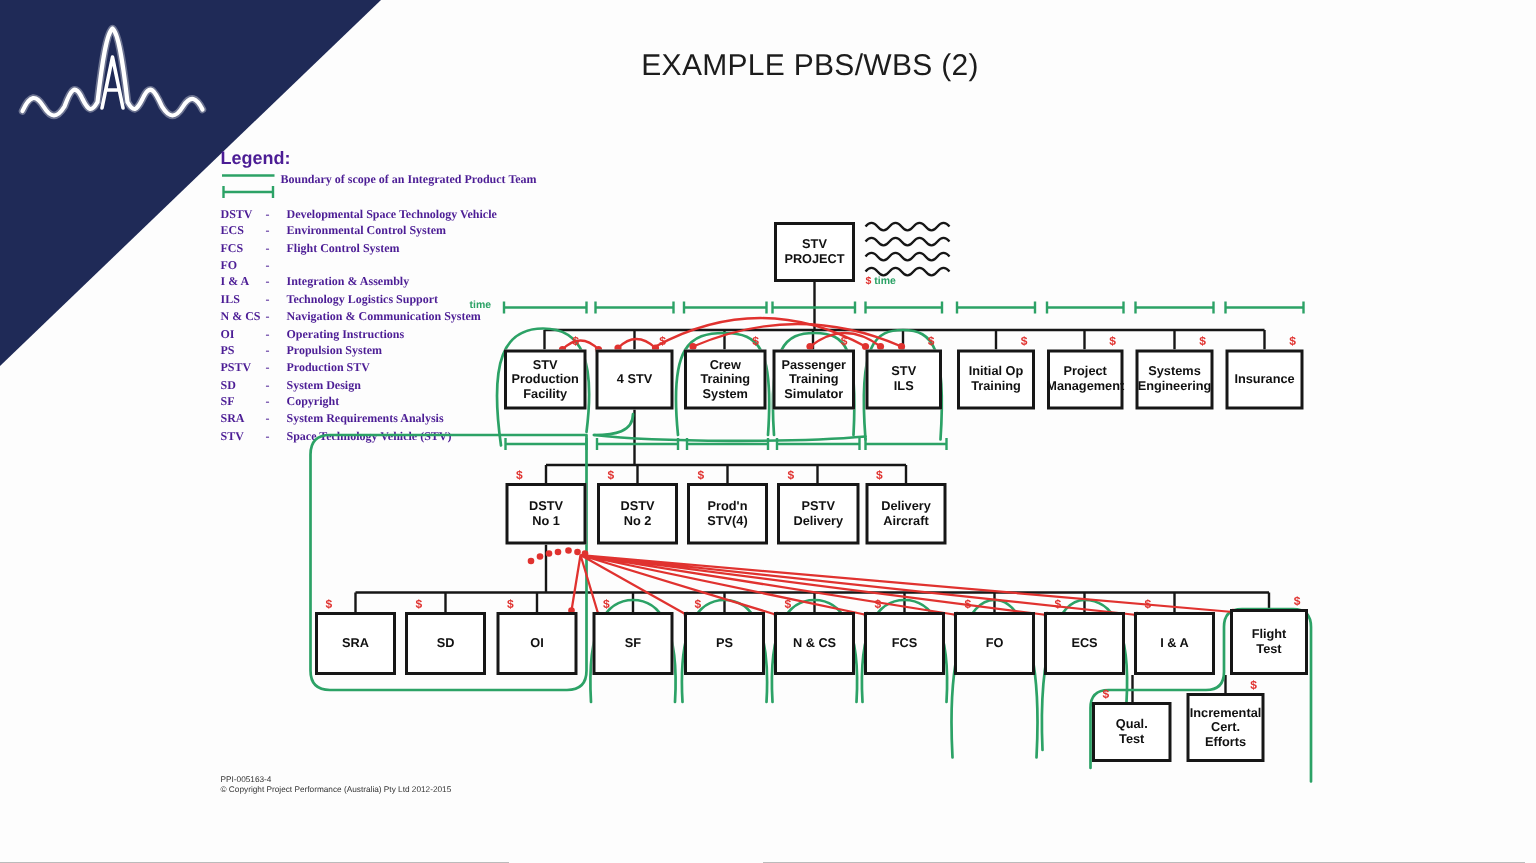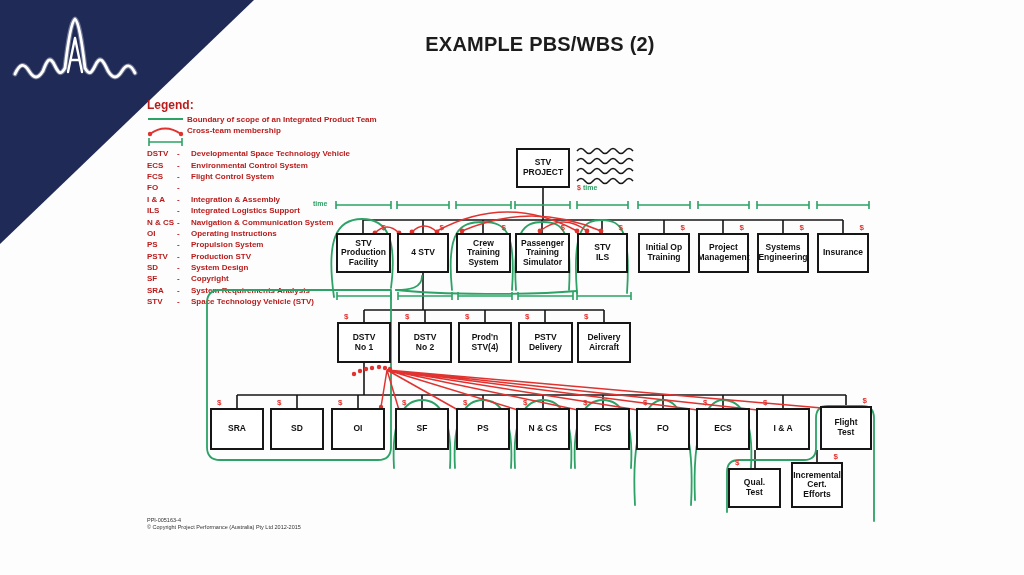--- a/index.html
+++ b/index.html
@@ -4,25 +4,25 @@
 <style>
   html,body{margin:0;padding:0;background:#888;}
   .stage{position:relative;width:1024px;height:575px;background:#fdfdfd;overflow:hidden;
          font-family:"Liberation Sans",sans-serif;margin:0 auto;}
   
   .corner{position:absolute;top:0;left:0;width:254px;height:244px;background:#1f2a57;
           clip-path:polygon(0 0,100% 0,0 100%);}
   .logo{position:absolute;top:12px;left:12px;}
   
   .title{position:absolute;top:33px;left:540px;transform:translateX(-50%);
-         font-size:20px;font-weight:700;color:#1c1c1c;letter-spacing:.2px;white-space:nowrap;}
-  
-  .legend{position:absolute;left:147px;top:98px;width:300px;color:#b91c1c;}
+         font-size:20px;font-weight:400;color:#1c1c1c;letter-spacing:.2px;white-space:nowrap;}
+  
+  .legend{position:absolute;left:147px;top:98px;width:300px;color:#4c1d95;}
   .legend-heading{font-size:12px;font-weight:bold;margin-bottom:2px;}
-  .legend-row{display:flex;align-items:flex-start;font-size:8px;font-weight:bold;line-height:11.4px;height:11.4px;}
+  .legend-row{display:flex;align-items:flex-end;font-size:8px;font-weight:bold;line-height:11.4px;height:11.4px;font-family:Liberation Serif, serif;}
   .legend-sym{width:40px;flex:0 0 40px;}
   .legend-abbr{width:30px;flex:0 0 30px;}
   .legend-dash{width:14px;flex:0 0 14px;}
   .legend-def{flex:1;white-space:nowrap;}
   
   .node{position:absolute;border:2px solid #161616;background:#fff;box-sizing:border-box;
         display:flex;align-items:center;justify-content:center;text-align:center;
         font-size:8.5px;font-weight:bold;line-height:1.12;color:#111;white-space:pre-line;}
   .dollar{position:absolute;top:-11px;font-size:8px;font-weight:bold;color:#e0322f;}
   .dollar.tr{right:3px;} .dollar.tl{left:5px;}
@@ -55,30 +55,20 @@
     <div class="legend-row">
       <span class="legend-sym">
         <svg width="38" height="10" viewBox="0 0 38 10">
             <line x1="1" y1="5" x2="36" y2="5" stroke="#2ca266" stroke-width="1.8"></line>
           </svg>
       </span>
       <span class="legend-def">Boundary of scope of an Integrated Product Team</span>
     </div>
     <div class="legend-row">
       <span class="legend-sym">
-        <svg width="38" height="12" viewBox="0 0 38 12">
-            <path d="M3 9 Q18 -2 34 9" fill="none" stroke="#e0322f" stroke-width="1.8"></path>
-            <circle cx="3" cy="9" r="2.2" fill="#e0322f"></circle>
-            <circle cx="34" cy="9" r="2.2" fill="#e0322f"></circle>
-          </svg>
-      </span>
-      <span class="legend-def">Cross-team membership</span>
-    </div>
-    <div class="legend-row">
-      <span class="legend-sym">
         <svg width="38" height="10" viewBox="0 0 38 10">
             <path d="M2 1 L2 9 M2 5 L35 5 M35 1 L35 9" fill="none" stroke="#2ca266" stroke-width="1.6"></path>
           </svg>
       </span>
     </div>
     <div id="legend-abbrs">
         <div class="legend-row">
           <span class="legend-abbr">DSTV</span>
           <span class="legend-dash">-</span>
           <span class="legend-def">Developmental Space Technology Vehicle</span>
@@ -98,21 +88,21 @@
           <span class="legend-dash">-</span>
         </div>
         <div class="legend-row">
           <span class="legend-abbr">I &amp; A</span>
           <span class="legend-dash">-</span>
           <span class="legend-def">Integration &amp; Assembly</span>
         </div>
         <div class="legend-row">
           <span class="legend-abbr">ILS</span>
           <span class="legend-dash">-</span>
-          <span class="legend-def">Integrated Logistics Support</span>
+          <span class="legend-def">Technology Logistics Support</span>
         </div>
         <div class="legend-row">
           <span class="legend-abbr">N &amp; CS</span>
           <span class="legend-dash">-</span>
           <span class="legend-def">Navigation &amp; Communication System</span>
         </div>
         <div class="legend-row">
           <span class="legend-abbr">OI</span>
           <span class="legend-dash">-</span>
           <span class="legend-def">Operating Instructions</span>

